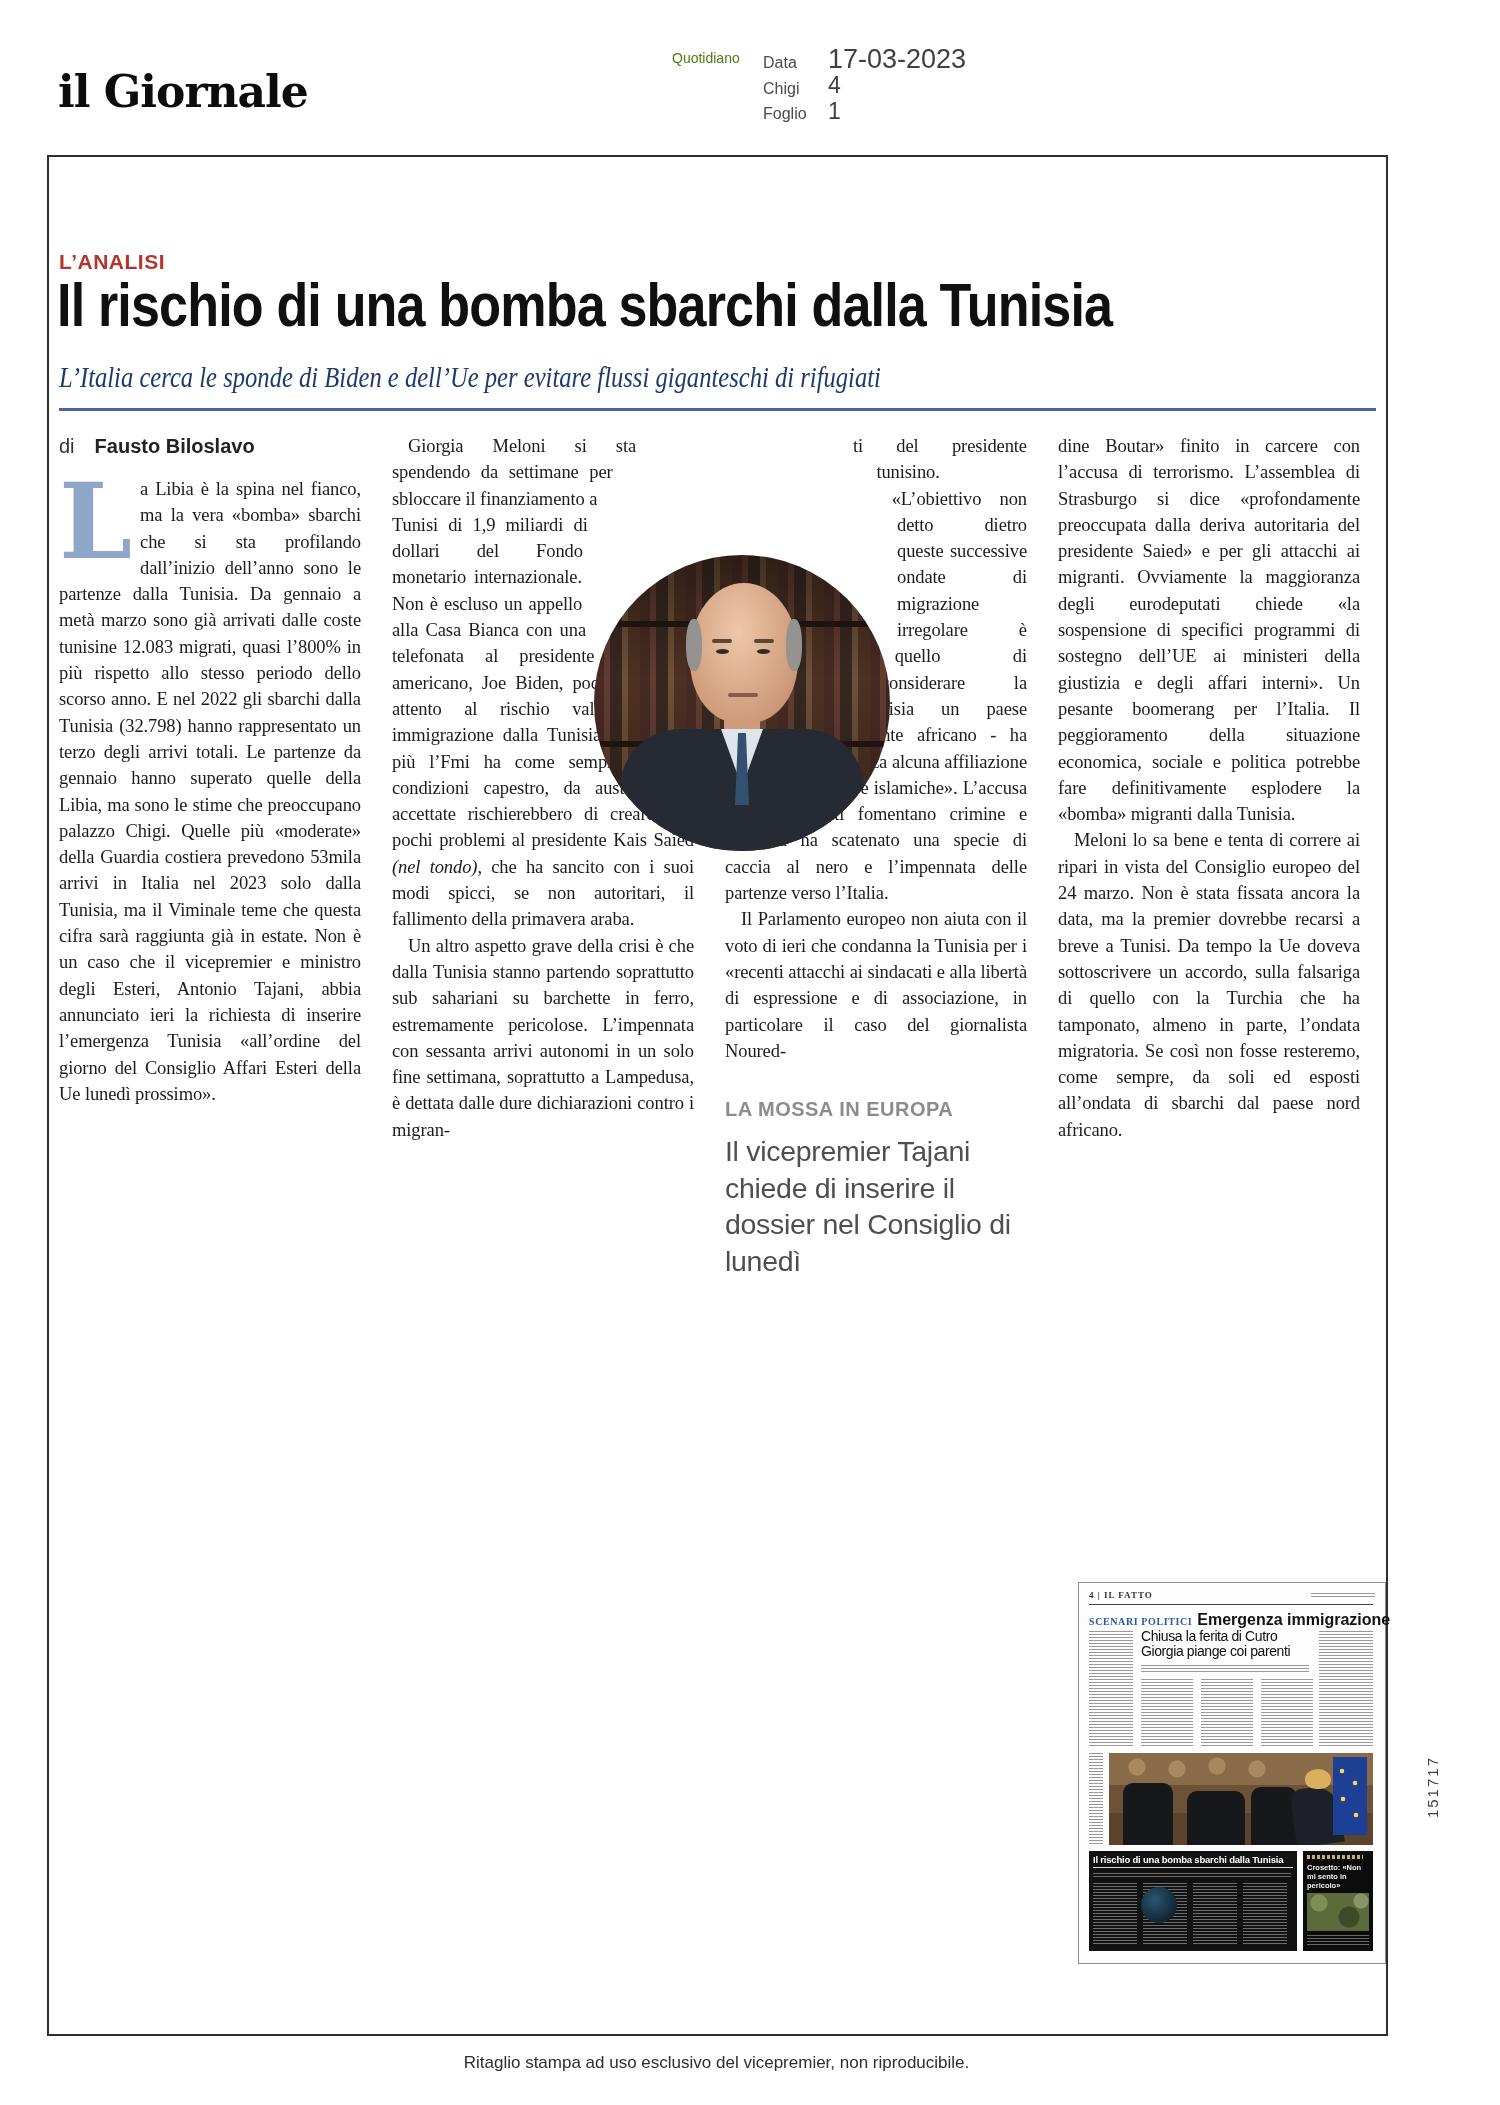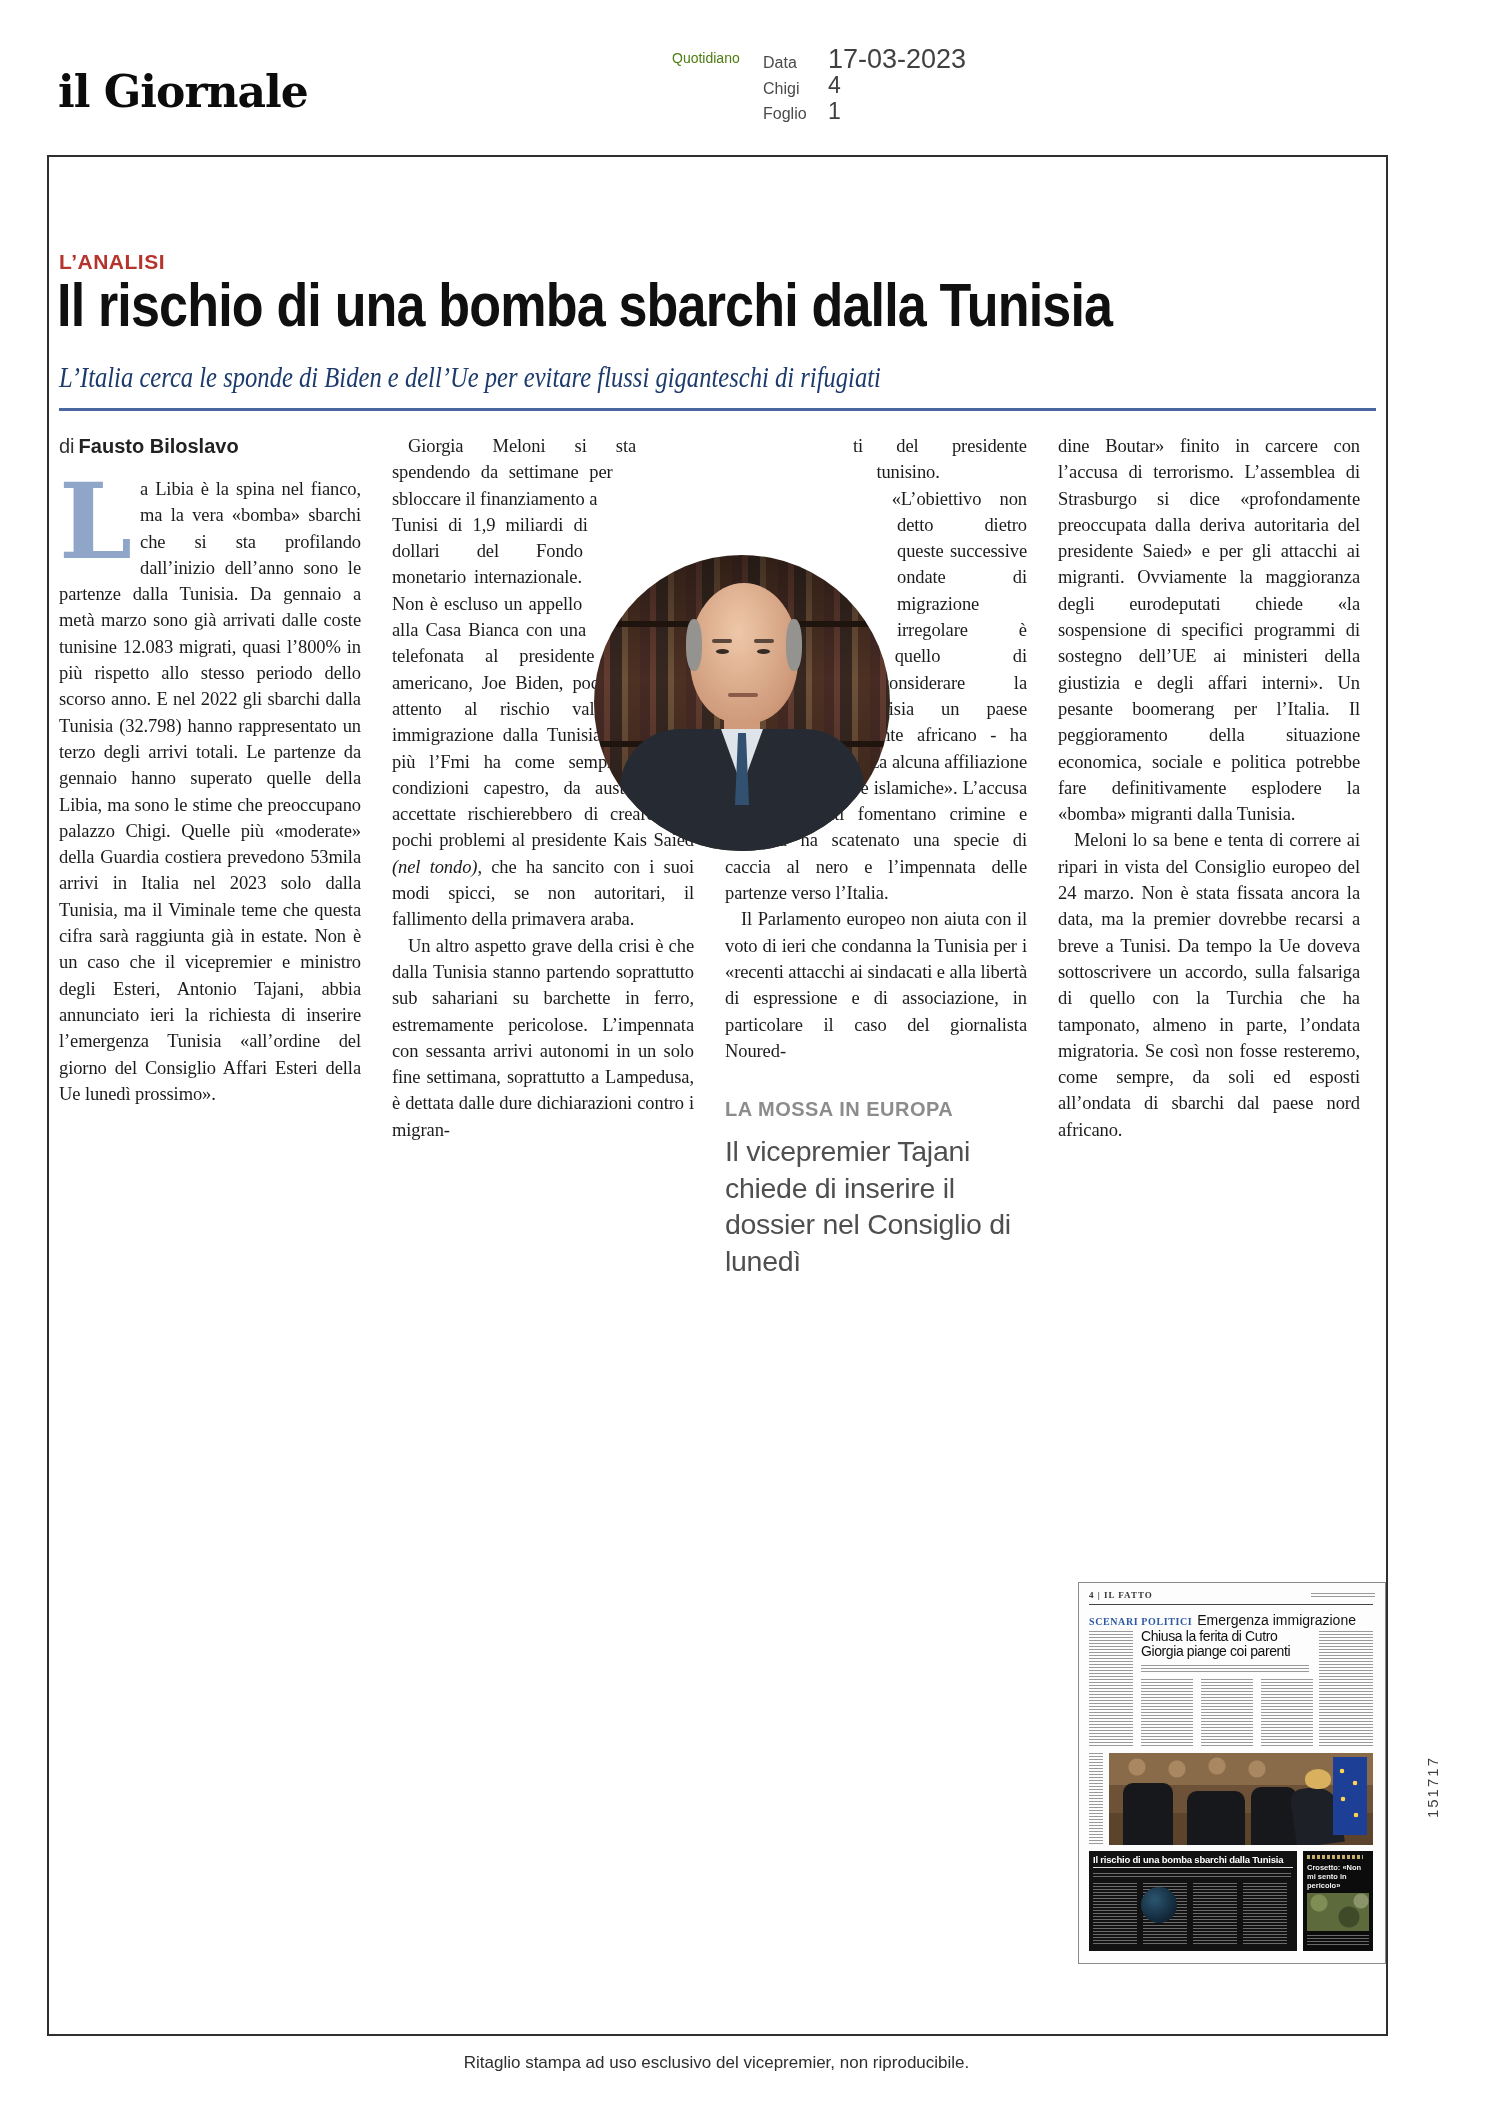--- a/index.html
+++ b/index.html
@@ -23,21 +23,21 @@
   .headline{left:8px;top:112px;font-weight:bold;font-size:62px;letter-spacing:-1px;color:#101010;
             white-space:nowrap;transform:scaleX(.84);transform-origin:0 0;}
   .subhead{left:10px;top:203px;font-family:"Liberation Serif",serif;font-style:italic;
            font-size:30px;color:#1c3a6b;white-space:nowrap;transform:scaleX(.82);transform-origin:0 0;}
   .blue-rule{left:10px;top:251px;width:1317px;height:3px;background:#49679e;}
 
   
   .col{top:276px;width:302px;}
   .col1{left:10px;} .col2{left:343px;} .col3{left:676px;} .col4{left:1009px;}
   .byline{font-size:20px;color:#222;margin:2px 0 18px 0;}
-  .byline .pre{font-weight:normal;margin-right:4px;color:#333;}
+  .byline .pre{font-weight:normal;margin-right:20px;color:#333;}
   .byline .auth{font-weight:bold;}
   .bodyp{margin:0;text-align:justify;font-family:"Liberation Serif",serif;
          font-size:18.5px;line-height:26.3px;color:#1b1b1b;letter-spacing:-0.1px;}
   .bodyp.ind{text-indent:16px;}
   .it{font-style:italic;}
   .dropcap{float:left;font-family:"DejaVu Serif",serif;font-weight:bold;font-size:104px;
            line-height:80px;color:#8fa6c9;margin:6px 8px 0 0;}
   .spacer-r{float:right;width:112px;height:296px;margin-top:122px;
             shape-outside:circle(157px at 164px 148px);shape-margin:7px;}
   .spacer-l{float:left;width:172px;height:296px;margin-top:122px;
@@ -74,21 +74,21 @@
   .thumb{left:1029px;top:1425px;width:306px;height:380px;border:1px solid #8a8a8a;background:#fdfdfd;}
   .ft{background-image:repeating-linear-gradient(180deg,#9a9a9a 0 1px,transparent 1px 3px);}
   .ft-inv{background-image:repeating-linear-gradient(180deg,rgba(255,255,255,.38) 0 1px,transparent 1px 3px);}
   .t-head-left{left:10px;top:7px;font-family:"Liberation Serif",serif;font-weight:bold;
                font-size:9px;letter-spacing:1px;color:#333;}
   .t-head-right{right:10px;top:10px;width:64px;height:4px;}
   .t-head-rule{left:10px;top:21px;width:284px;height:1px;background:#444;}
   .t-kickerline{left:10px;top:28px;white-space:nowrap;}
   .t-kicker{font-family:"Liberation Serif",serif;font-weight:bold;font-size:10px;
             letter-spacing:.6px;color:#2b57a5;margin-right:5px;}
-  .t-kicker2{font-weight:normal;font-size:14px;color:#111;}
+  .t-kicker2{font-weight:bold;font-size:16px;color:#111;}
   .t-leftcol{left:10px;top:48px;width:44px;height:116px;}
   .t-headline{left:62px;top:46px;width:176px;font-weight:normal;font-size:14px;line-height:1.1;
               letter-spacing:-.4px;color:#0e0e0e;}
   .t-subhead{left:62px;top:82px;width:168px;height:8px;}
   .t-minicol{top:96px;width:52px;height:68px;}
   .t-rightcol{left:240px;top:48px;width:54px;height:116px;}
   .t-photo{left:30px;top:170px;width:264px;height:92px;overflow:hidden;
            background:linear-gradient(180deg,#8a6b49 0 32px,#6d5238 32px 60px,#5c432c 60px);}
   .t-relief{left:8px;top:4px;width:200px;height:22px;
             background:radial-gradient(circle 8px at 20px 10px,#a88761 8px,transparent 9px),

